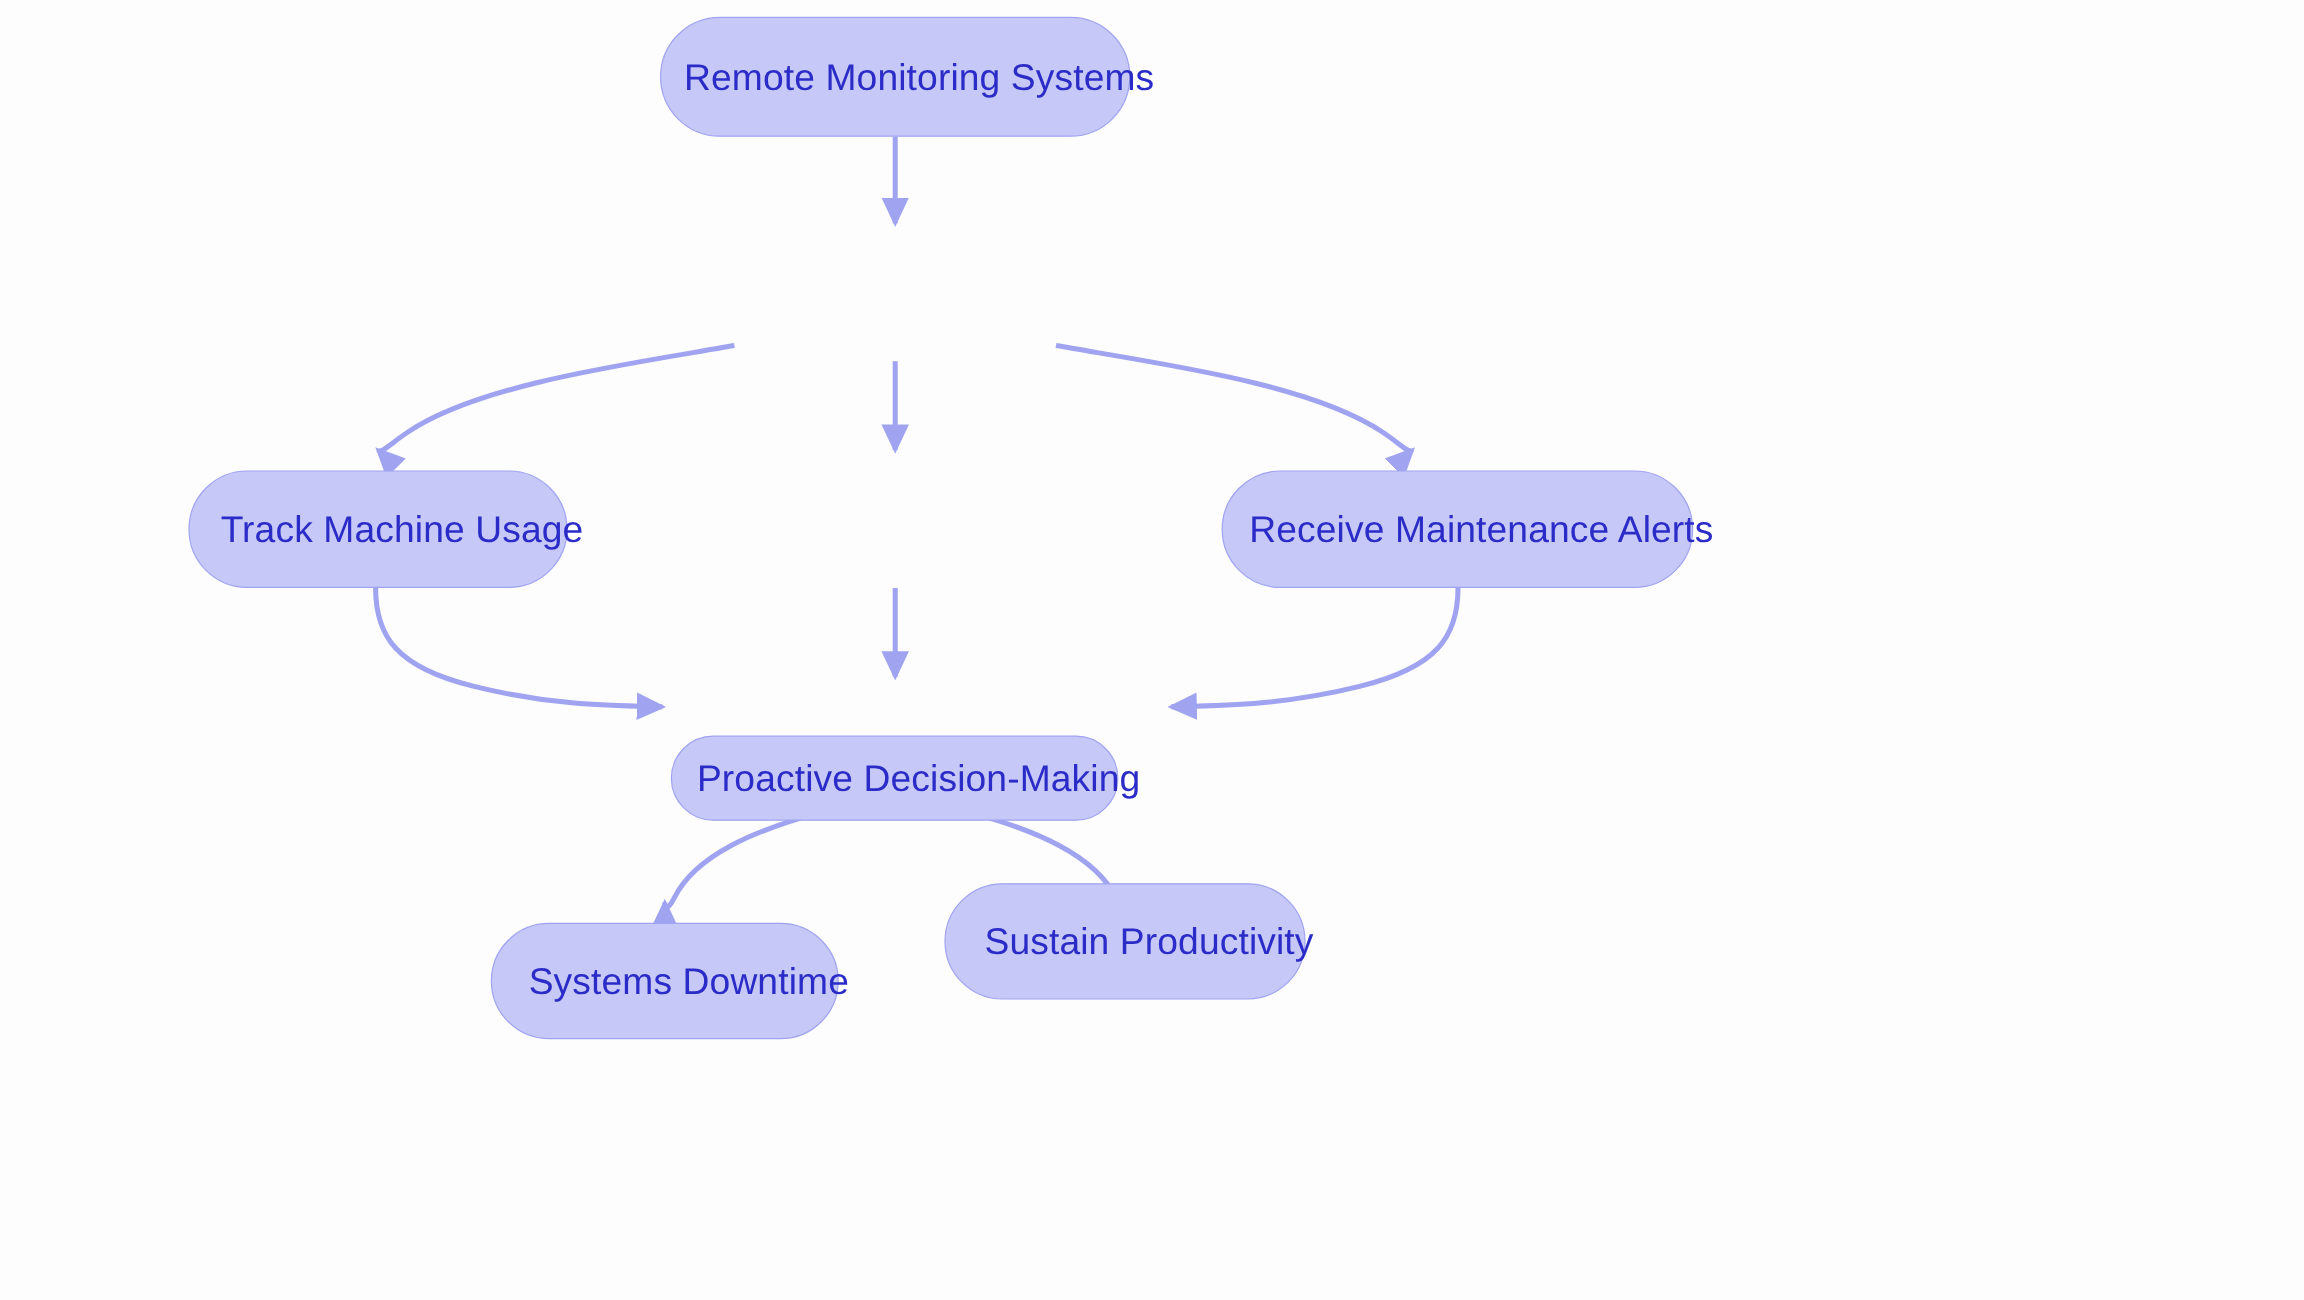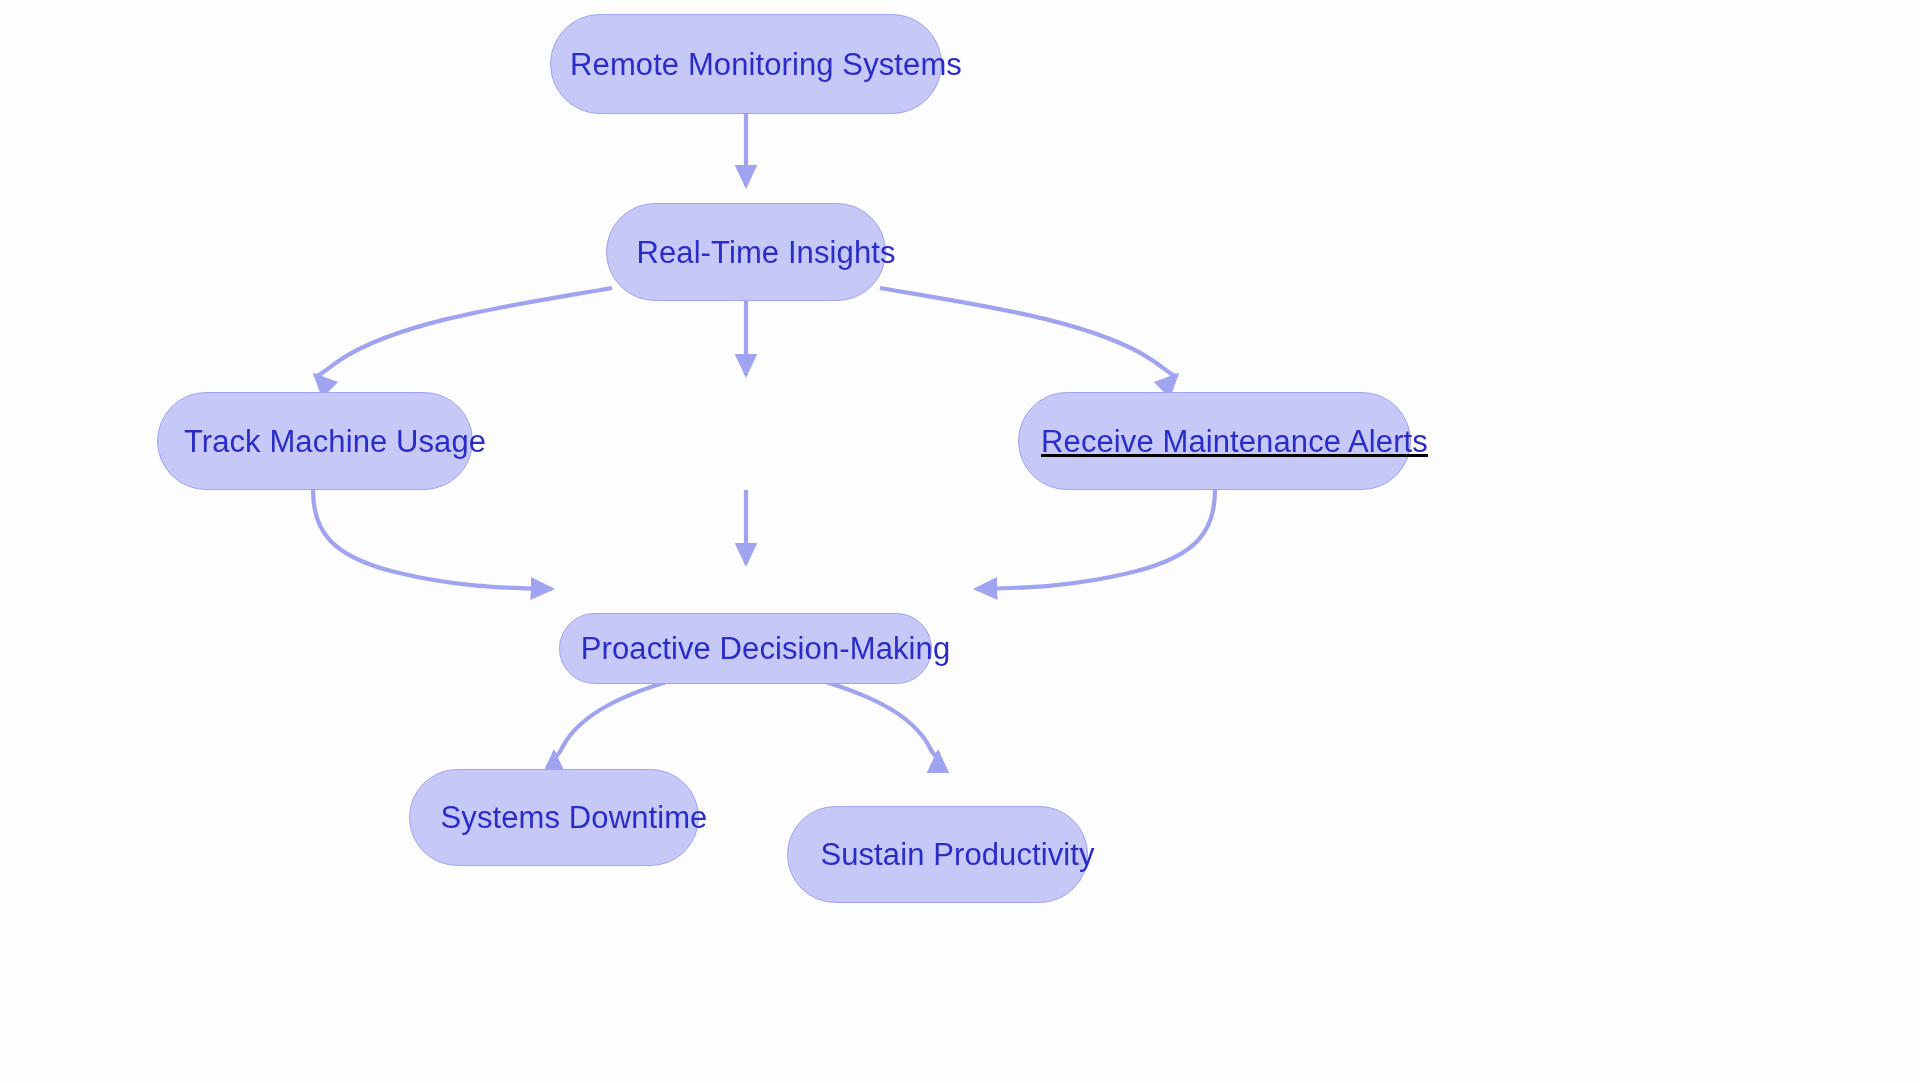--- a/index.html
+++ b/index.html
@@ -73,38 +73,35 @@
       <path d="M 680 678 C 630 692, 580 712, 562 748 C 556 760, 554 756, 554 752" marker-end="url(#arrow)"></path>
 
       <path d="M 812 678 C 862 692, 912 712, 930 748 C 936 760, 938 756, 938 752" marker-end="url(#arrow)"></path>
     </g>
   </svg>
 
   <div class="node" style="left:550px; top:14px; width:392px; height:100px;">
     <span class="node-label">Remote Monitoring Systems</span>
   </div>
 
-  <div class="node" style="left:606px; top:203px; width:280px; height:98px;">
-    <span class="node-label">Real-Time Insights</span>
-  </div>
 
   <div class="node" style="left:157px; top:392px; width:316px; height:98px;">
     <span class="node-label">Track Machine Usage</span>
   </div>
 
 
-  <div class="node" style="left:1018px; top:392px; width:393px; height:98px;text-decoration:underline;">
+  <div class="node" style="left:1018px; top:392px; width:393px; height:98px;">
     <span class="node-label">Receive Maintenance Alerts</span>
   </div>
 
   <div class="node" style="left:559px; top:613px; width:373px; height:71px;">
     <span class="node-label">Proactive Decision-Making</span>
   </div>
 
   <div class="node" style="left:409px; top:769px; width:290px; height:97px;">
     <span class="node-label">Systems Downtime</span>
   </div>
 
-  <div class="node" style="left:787px; top:806px; width:301px; height:97px;">
+  <div class="node" style="left:787px; top:736px; width:301px; height:97px;">
     <span class="node-label">Sustain Productivity</span>
   </div>
 
 </div>
 
 </body></html>

